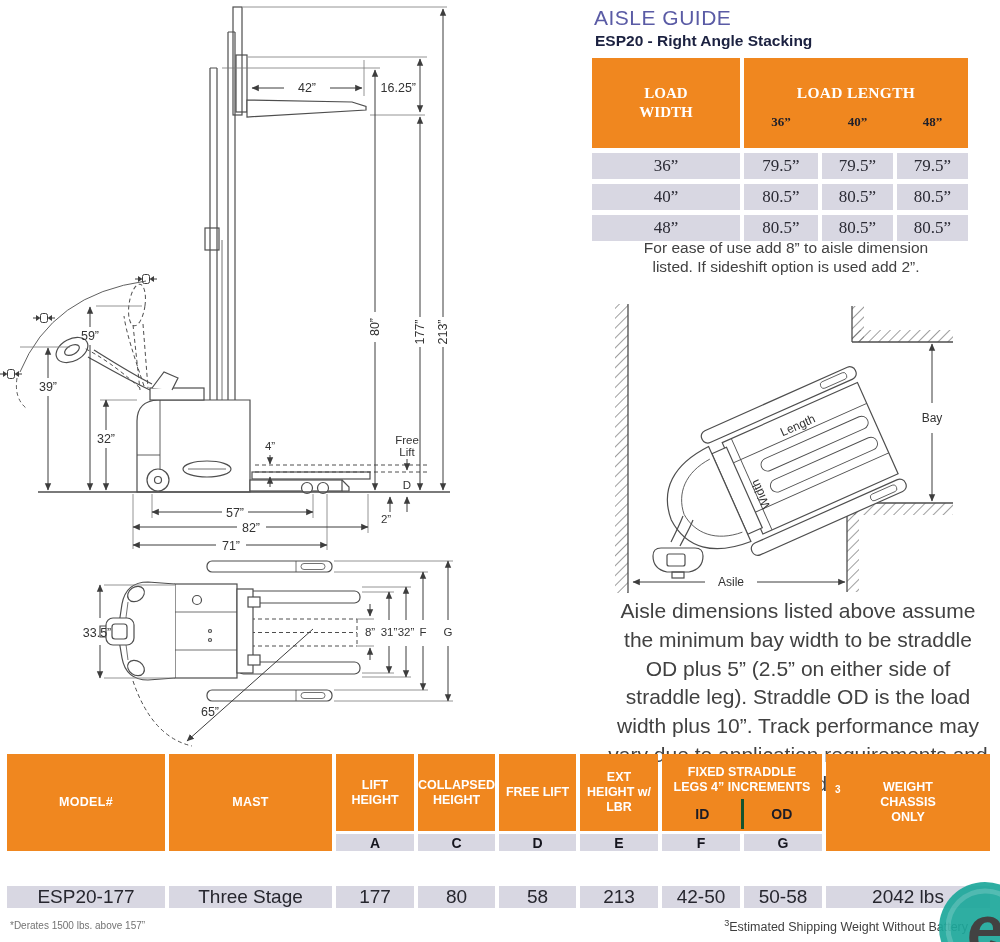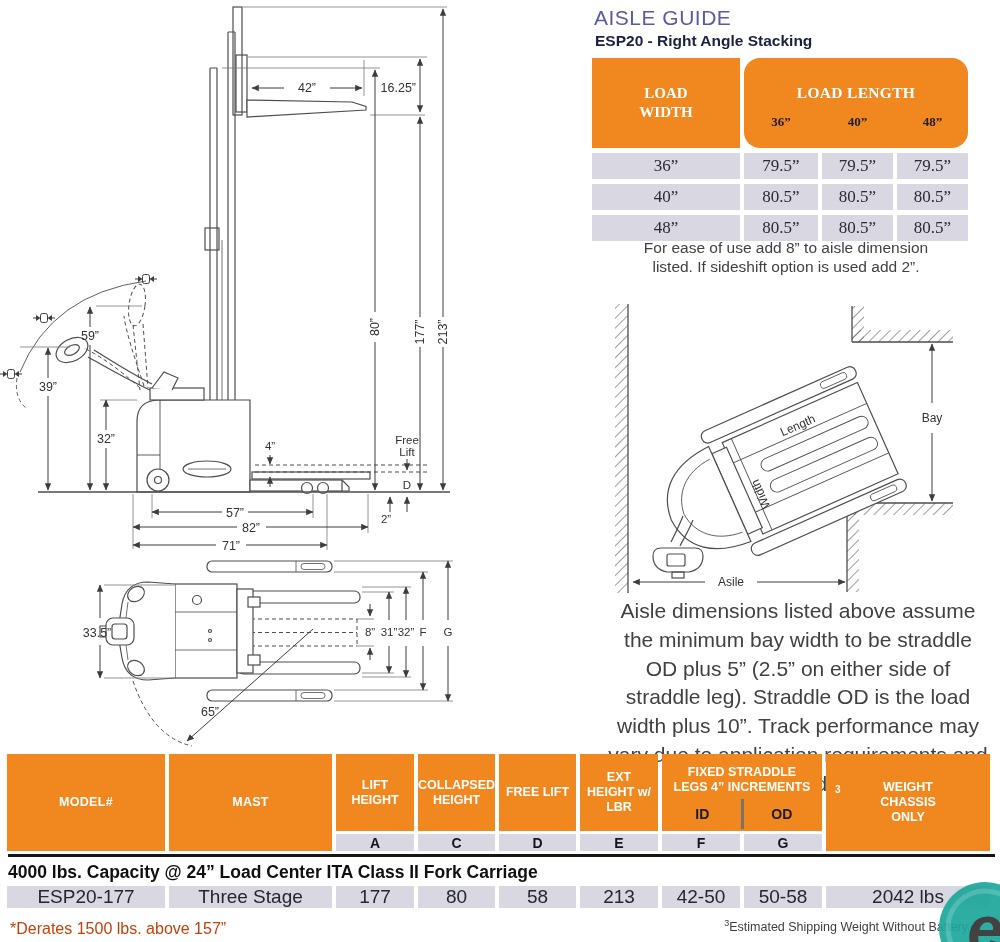--- a/index.html
+++ b/index.html
@@ -9,21 +9,21 @@
   .ag-title{position:absolute;left:594px;top:6px;font-size:21px;font-weight:normal;
             letter-spacing:.5px;color:#5A5BA5;}
   .ag-sub{position:absolute;left:595px;top:32px;font-size:15.5px;font-weight:bold;color:#1B2140;}
   .ag-table{position:absolute;left:592px;top:58px;display:grid;
             grid-template-columns:148px 74px 71px 71px;grid-template-rows:90px 26px 26px 26px;
             gap:5px 4px;font-family:Liberation Serif, serif;}
   .oc{background:#F0871F;color:#fff;display:flex;align-items:center;justify-content:center;
       text-align:center;font-weight:bold;}
   .lw{grid-column:1;grid-row:1;font-size:15px;line-height:1.25;}
   .lw span{display:block;width:72px;}
-  .ll{grid-column:2/5;grid-row:1;flex-direction:column;justify-content:flex-start;padding:0;border-radius:16px;}
+  .ll{grid-column:2/5;grid-row:1;flex-direction:column;justify-content:flex-start;padding:0;}
   .ll-title{margin-top:26px;font-size:15.5px;letter-spacing:.3px;}
   .ll-cols{margin-top:12px;display:grid;grid-template-columns:74px 71px 71px;column-gap:4px;
            width:100%;font-size:13px;color:#20202a;}
   .cellrow{background:#D8D7E2;display:flex;align-items:center;justify-content:center;
            font-size:17px;color:#2b2b35;}
   .ag-note{position:absolute;left:590px;top:238px;width:392px;text-align:center;
            font-size:15.5px;line-height:1.25;color:#414141;}
   .ag-para{position:absolute;left:607px;top:597px;width:382px;font-size:21px;
            line-height:1.37;color:#414141;text-align:center;}
   
@@ -45,36 +45,36 @@
   .mast{grid-column:2;grid-row:1/3;font-size:17px;letter-spacing:.3px;}
   .c-lift{grid-column:3;grid-row:1;}
   .c-col{grid-column:4;grid-row:1;}
   .c-free{grid-column:5;grid-row:1;}
   .c-ext{grid-column:6;grid-row:1;}
   .straddle{grid-column:7/9;grid-row:1;flex-direction:column;padding:0;}
   .str-title{flex:1;display:flex;align-items:center;justify-content:center;padding:4px 6px 0;}
   .str-sub{display:flex;width:100%;height:30px;}
   .str-sub div{flex:1;display:flex;align-items:center;justify-content:center;
                font-size:14px;color:#1c1c26;}
-  .str-od{border-left:3px solid #737373;}
+  .str-od{border-left:3px solid #14532d;}
   .weight{grid-column:9;grid-row:1/3;position:relative;font-size:13px;}
   .weight .wsup{position:absolute;left:9px;top:30px;font-size:10px;font-weight:bold;}
   .weight span.wl{display:block;width:84px;}
   .letter{background:#D8D7E2;display:flex;align-items:center;justify-content:center;
           font-size:14px;font-weight:bold;color:#15151e;}
   .l-a{grid-column:3;grid-row:2;} .l-c{grid-column:4;grid-row:2;} .l-d{grid-column:5;grid-row:2;}
   .l-e{grid-column:6;grid-row:2;} .l-f{grid-column:7;grid-row:2;} .l-g{grid-column:8;grid-row:2;}
   .capacity{position:absolute;left:8px;top:854px;width:987px;border-top:3px solid #161616;
             padding-top:5px;font-size:17.5px;font-weight:bold;color:#101010;}
   .spec-row{position:absolute;left:7px;top:886px;display:grid;
             grid-template-columns:158px 163px 78px 77px 77px 78px 78px 78px 164px;
             column-gap:4px;height:15px;}
   .spec-row div{background:#D8D7E2;display:flex;align-items:center;justify-content:center;
                 font-size:19px;color:#26262e;}
-  .fn-left{position:absolute;left:10px;top:920px;font-size:16px;color:#c2410c;}
+  .fn-left{position:absolute;left:10px;top:920px;font-size:10px;color:#737373;}
   .fn-right{position:absolute;left:560px;top:918px;width:408px;text-align:right;
             font-size:12.5px;color:#3e3e3e;}
   .fn-right sup,.capacity sup{font-size:9px;}
   .logo{position:absolute;left:933px;top:878px;opacity:.92;}
 </style>
 </head>
 <body>
 
 <div class="page">
 
@@ -322,21 +322,20 @@
       <span class="wl">WEIGHT CHASSIS ONLY</span>
     </div>
     <div class="letter l-a">A</div>
     <div class="letter l-c">C</div>
     <div class="letter l-d">D</div>
     <div class="letter l-e">E</div>
     <div class="letter l-f">F</div>
     <div class="letter l-g">G</div>
   </div>
 
-  <div class="capacity">4000 lbs. Capacity @ 24” Load Center ITA Class II Fork Carriage</div>
 
   <div class="spec-row">
     <div>ESP20-177</div>
     <div>Three Stage</div>
     <div>177</div>
     <div>80</div>
     <div>58</div>
     <div>213</div>
     <div>42-50</div>
     <div>50-58</div>

